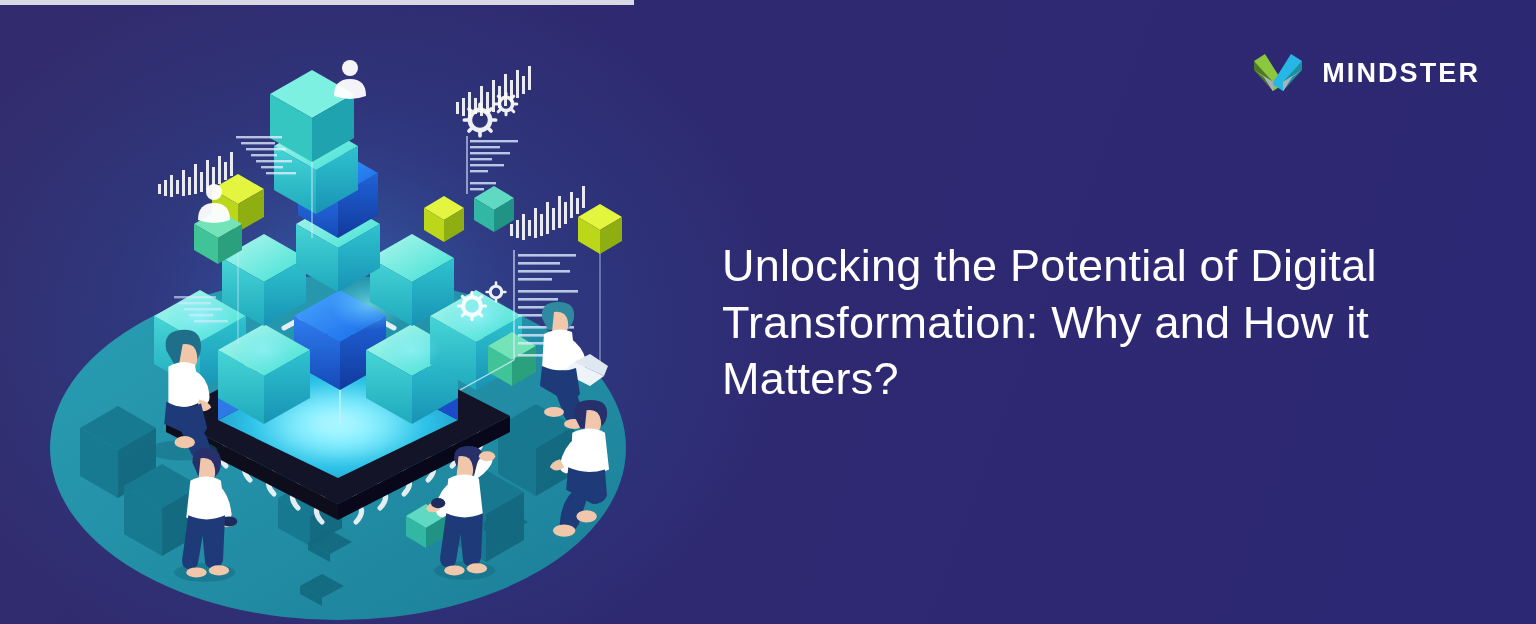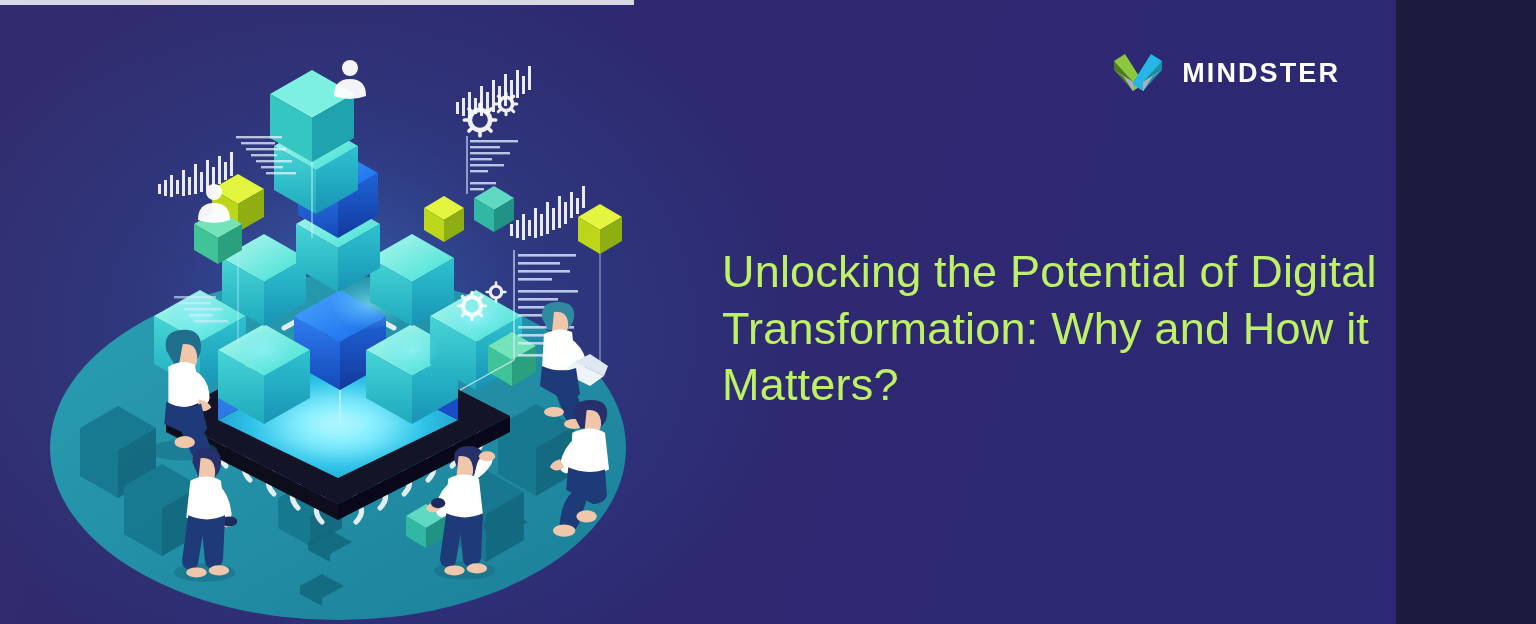--- a/index.html
+++ b/index.html
@@ -5,21 +5,21 @@
 <style>
   * { margin:0; padding:0; box-sizing:border-box; }
   html,body { background:#1c1a3d; }
   body {
     font-family:"Liberation Sans", sans-serif;
     -webkit-font-smoothing:antialiased;
   }
 
   .banner {
     position:relative;
-    width:1396px;
+    width:1536px;
     height:624px;
     overflow:hidden;
     background:#2d2873;
   }
 
   
   .bg-gradient {
     position:absolute; inset:0;
     background:
       radial-gradient(ellipse 620px 520px at 355px 330px, rgba(46,90,160,0.55) 0%, rgba(45,40,115,0) 72%),
@@ -43,23 +43,23 @@
     color:#ffffff;
     font-size:27px;
     letter-spacing:2.1px;
     font-weight:600;
     white-space:nowrap;
   }
 
   
   .headline {
     position:absolute;
-    left:722px; top:244px;
+    left:722px; top:238px;
     width:756px;
-    color:#bef264;
+    color:#ffffff;
     font-size:45px;
     line-height:1.26;
     font-weight:400;
     letter-spacing:0.2px;
   }
 
   
   .site-url {
     position:absolute;
     right:60px; bottom:50px;

